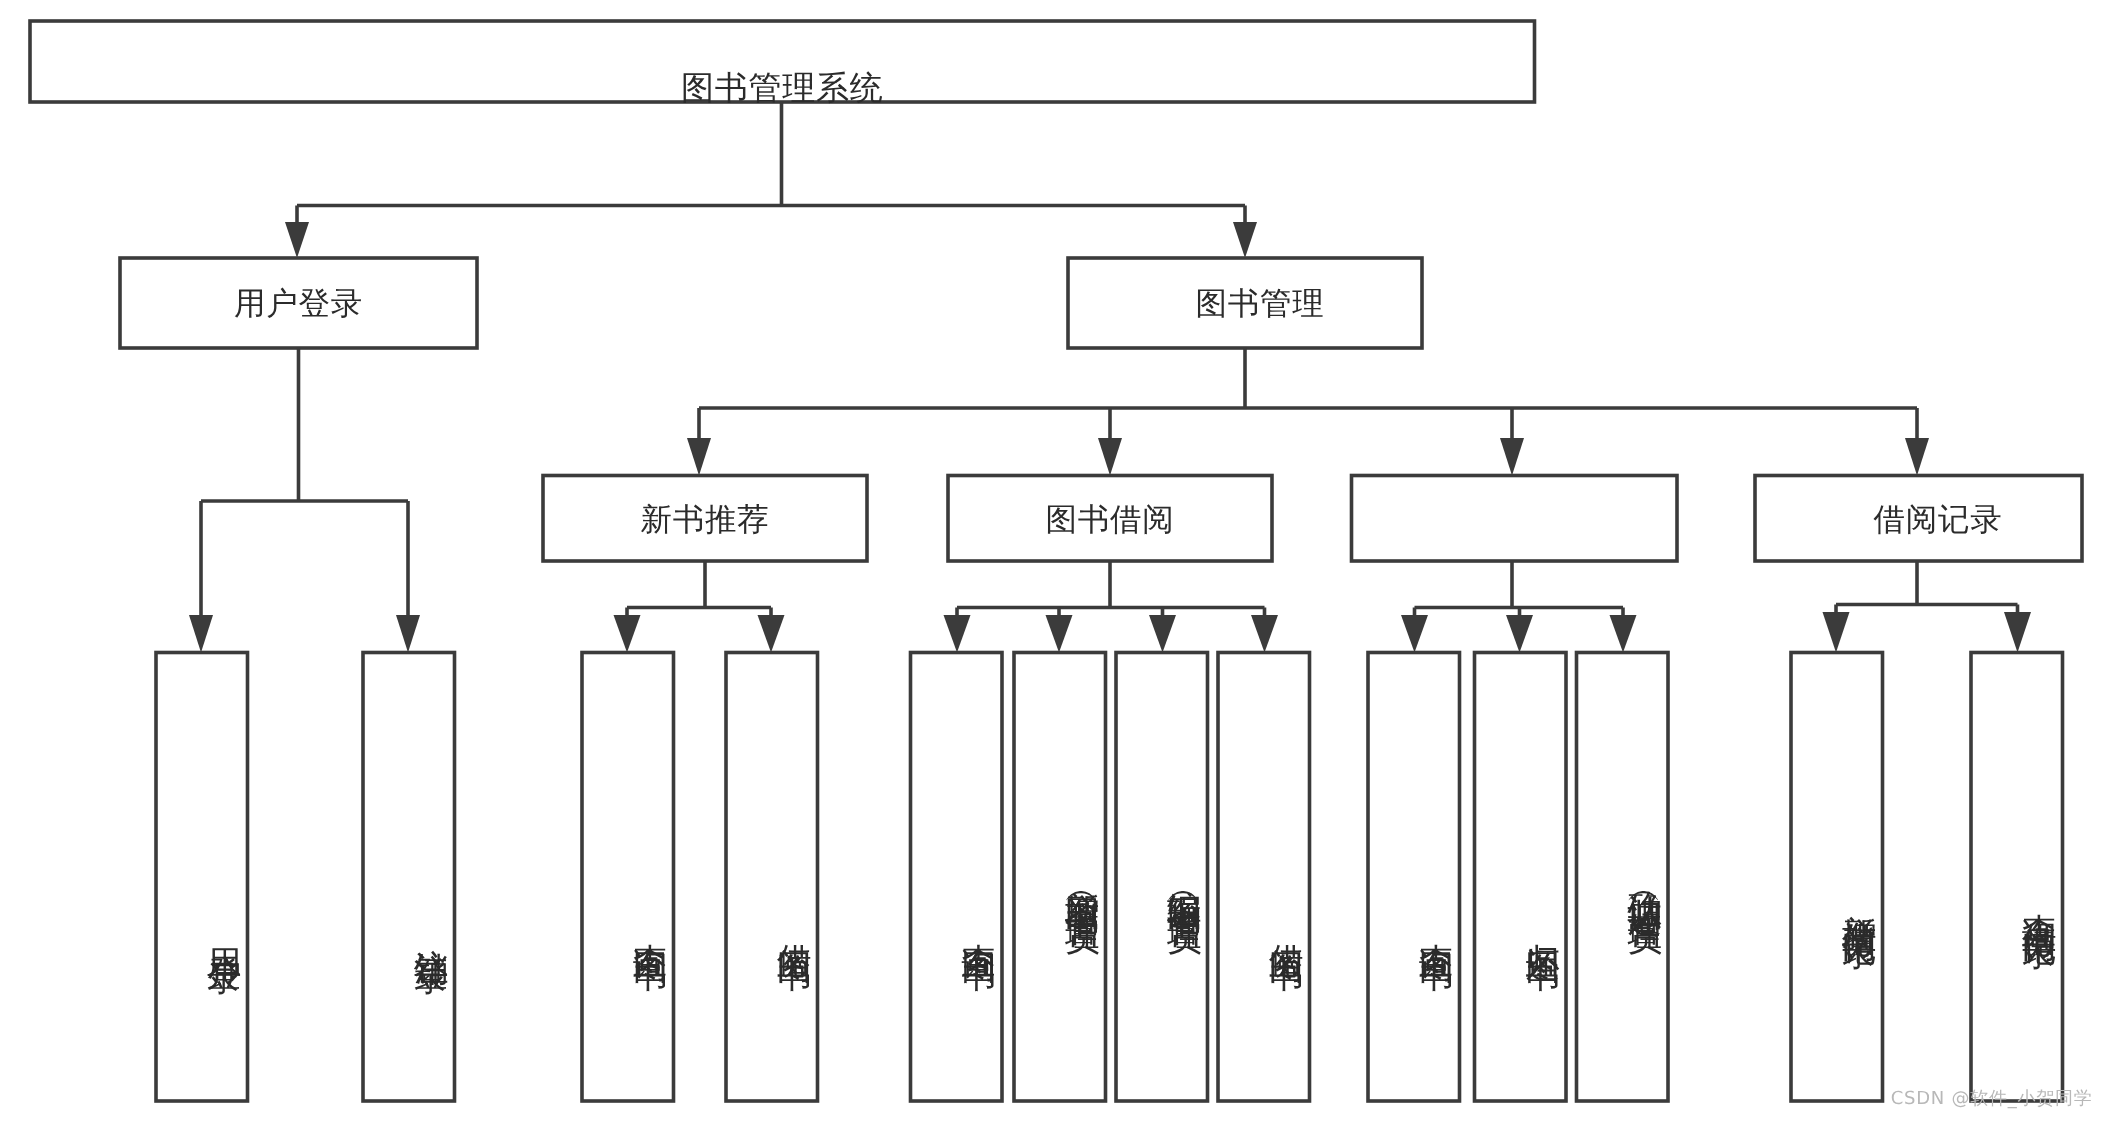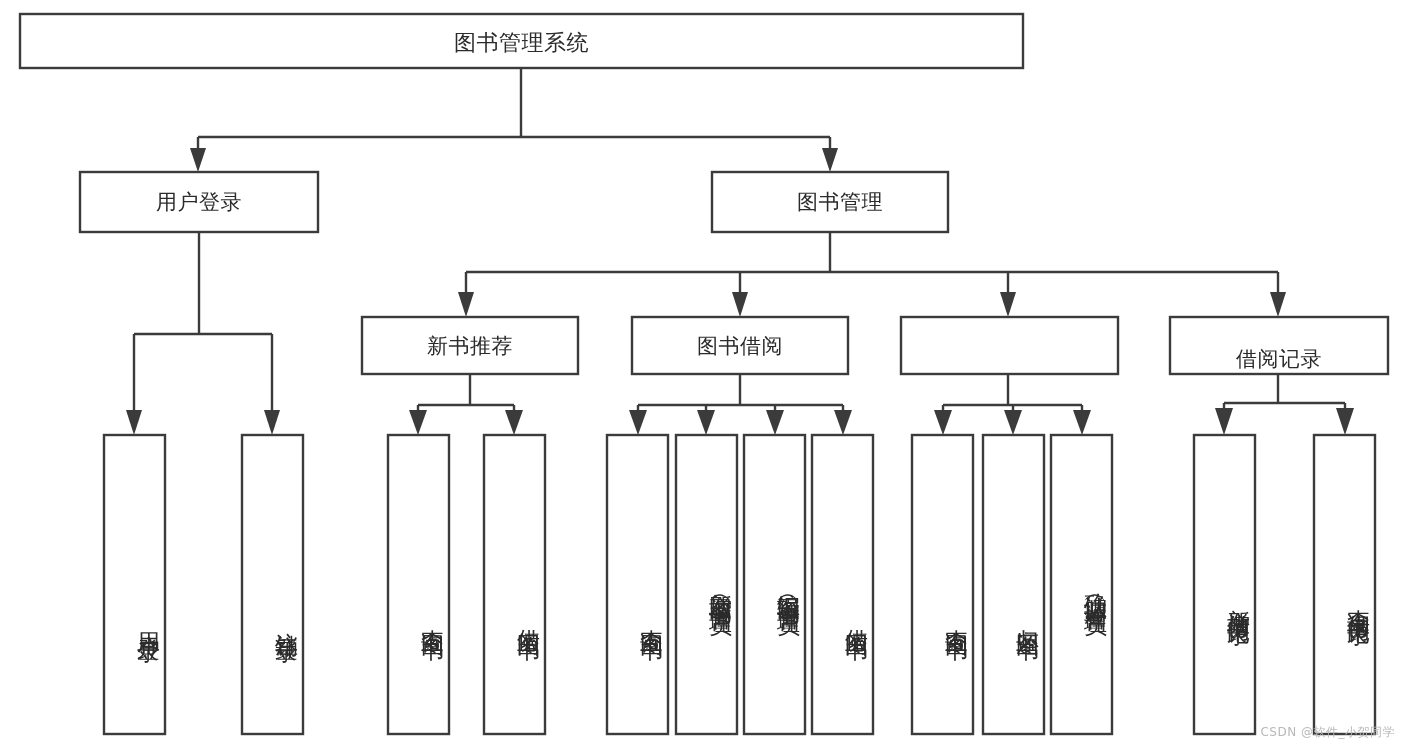--- a/index.html
+++ b/index.html
@@ -166,32 +166,32 @@
 
     <rect class="node-box" x="912" y="435" width="61" height="299"></rect>
     <rect class="node-box" x="983" y="435" width="61" height="299"></rect>
     <rect class="node-box" x="1051" y="435" width="61" height="299"></rect>
 
     <rect class="node-box" x="1194" y="435" width="61" height="299"></rect>
     <rect class="node-box" x="1314" y="435" width="61" height="299"></rect>
 
   </svg>
 
-  <div class="node-label horizontal root" style="left:20px; top:16px; width:1003px; height:54px;border-radius:19px;">图书管理系统</div>
+  <div class="node-label horizontal root" style="left:20px; top:32px; width:1003px; height:54px;border-radius:19px;">图书管理系统</div>
 
   <div class="node-label horizontal" style="left:80px; top:172px; width:238px; height:60px;">用户登录</div>
 
   <div class="node-label horizontal" style="left:712px; top:172px; width:256px; height:60px;">图书管理</div>
 
   <div class="node-label horizontal" style="left:362px; top:317px; width:216px; height:57px;">新书推荐</div>
 
   <div class="node-label horizontal" style="left:632px; top:317px; width:216px; height:57px;">图书借阅</div>
 
 
-  <div class="node-label horizontal" style="left:1170px; top:330px; width:218px; height:57px;">借阅记录</div>
+  <div class="node-label horizontal" style="left:1170px; top:317px; width:218px; height:57px;padding-left:13px;">借阅记录</div>
 
   <div class="node-label vertical" style="left:104px; top:505px; width:61px; height:229px;">用户登录</div>
 
   <div class="node-label vertical" style="left:242px; top:505px; width:61px; height:229px;">注销登录</div>
 
   <div class="node-label vertical" style="left:388px; top:500px; width:61px; height:234px;">查询图书</div>
 
   <div class="node-label vertical" style="left:484px; top:500px; width:61px; height:234px;">借阅图书</div>
 
   <div class="node-label vertical" style="left:607px; top:500px; width:61px; height:234px;">查询图书</div>

